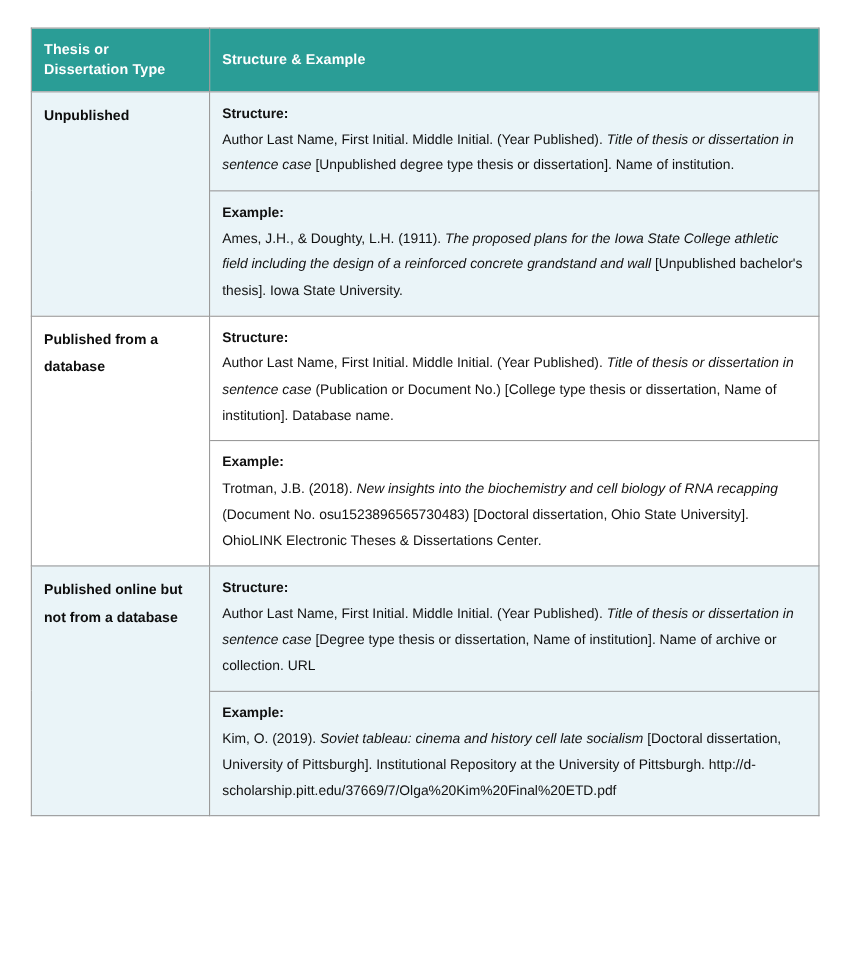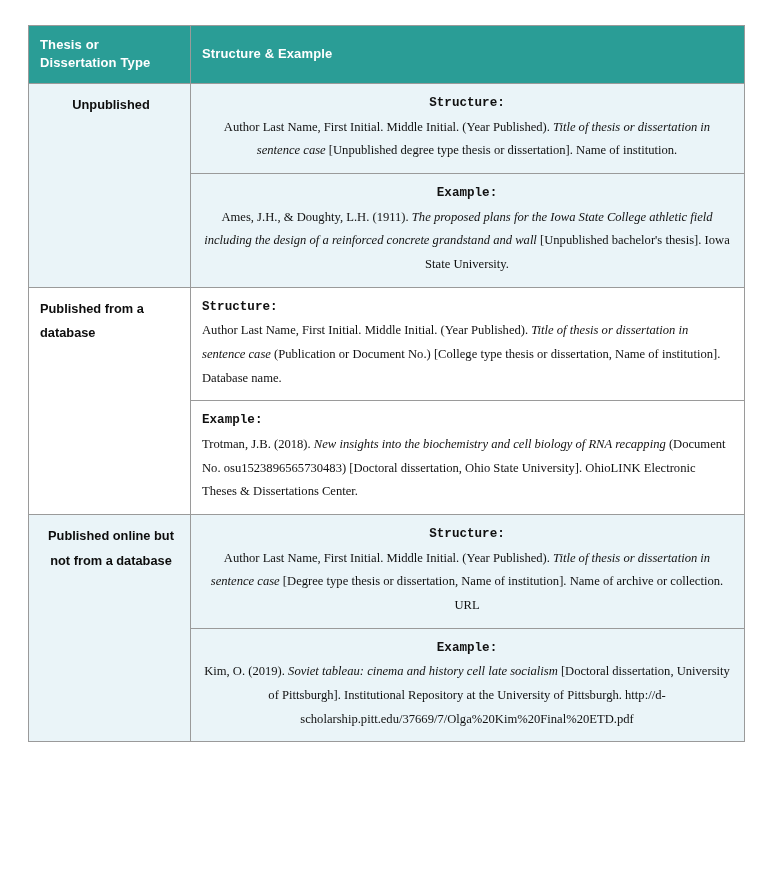--- a/index.html
+++ b/index.html
@@ -63,36 +63,34 @@
 
   td.type-cell {
     font-weight: bold;
     font-size: 12.8px;
     line-height: 1.92;
     padding: 9px 8px 10px 11px;
     color: #0d0d0d;
   }
 
   
-  tr.tint td { background: #eaf4f8; text-align: center; }
+  tr.tint td { background: #eaf4f8; }
   tr.plain td { background: #ffffff; margin-top: 28px; }
 
   
   td.type-cell.tint { background: #eaf4f8; }
   td.type-cell.plain { background: #ffffff; }
 
   .lbl {
     font-weight: bold;
     display: block;
     margin-bottom: 0px;
-    font-family: Liberation Mono, monospace;
   }
   .body-text {
     display: block;
-    font-family: Liberation Serif, serif;
   }
   i.it {
     font-style: italic;
   }
 
   
   .body-text { word-wrap: break-word; overflow-wrap: break-word; }
 </style>
 </head>
 <body>

